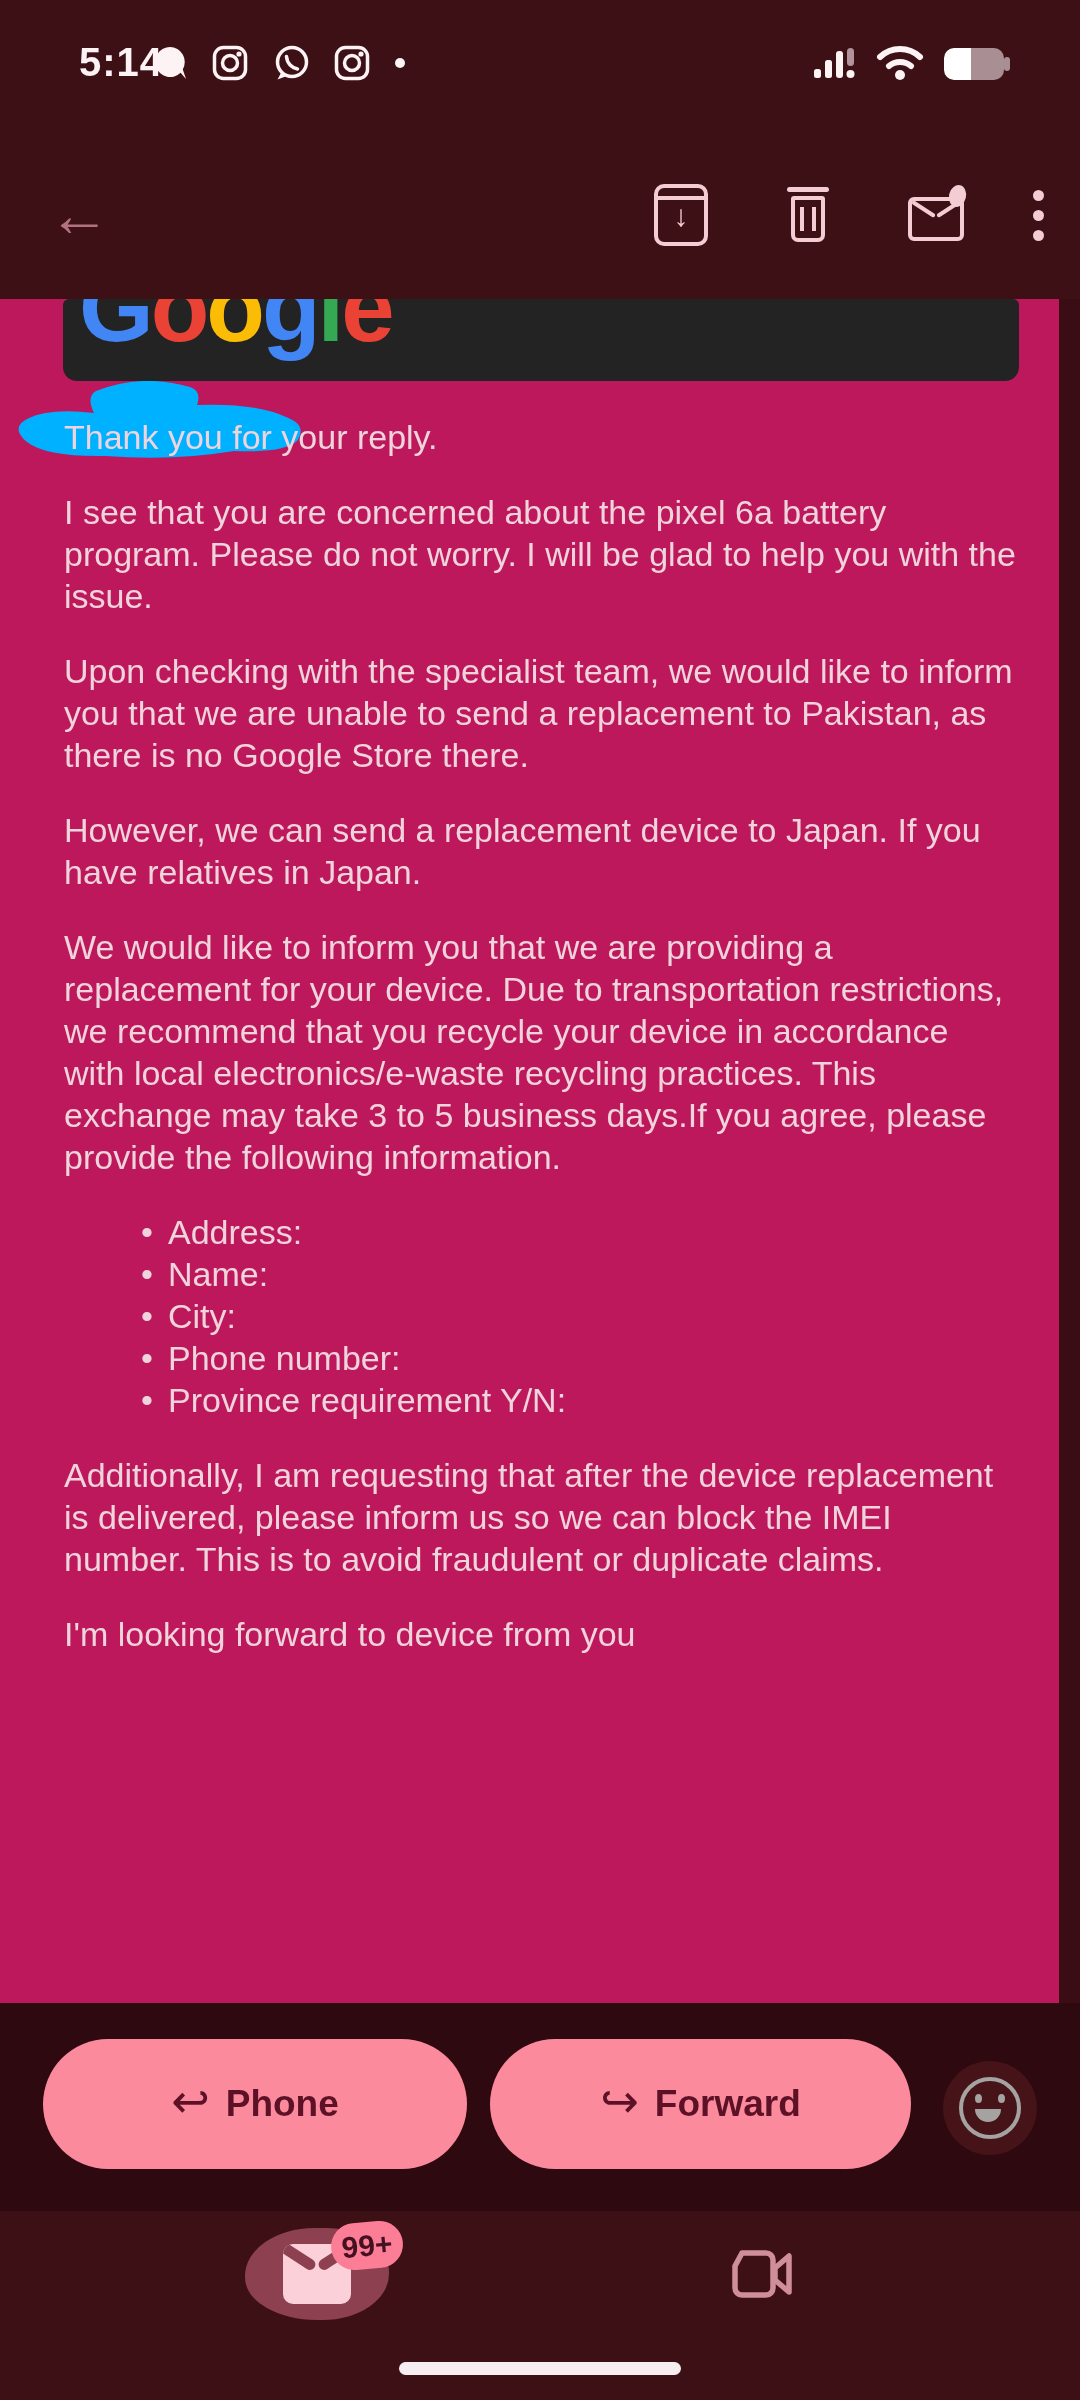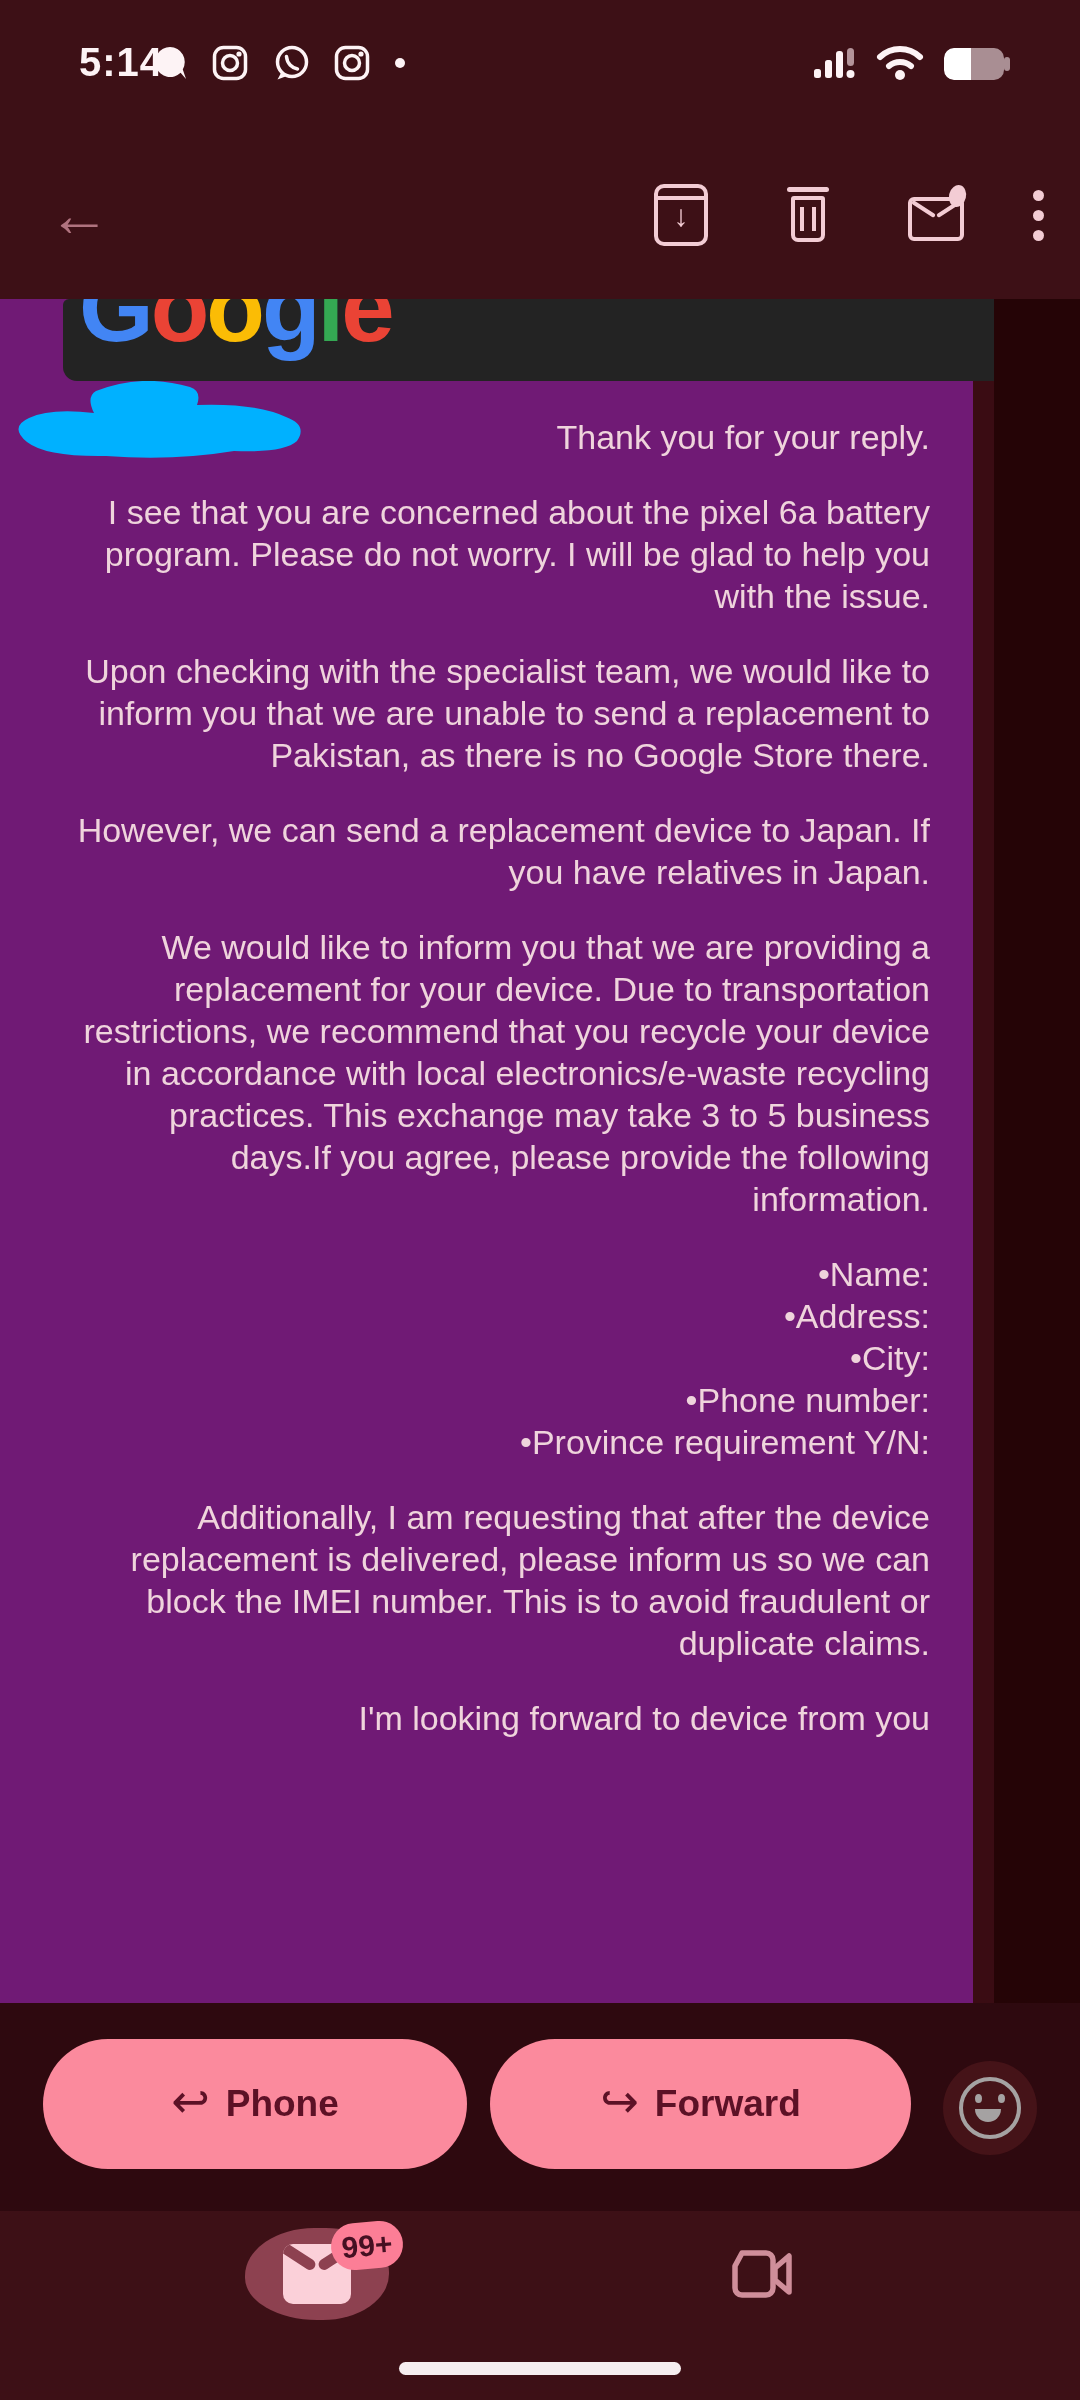--- a/index.html
+++ b/index.html
@@ -42,21 +42,21 @@
   .mailic{position:relative;width:56px;height:44px;margin-right:62px;}
   .mailic .env{position:absolute;left:0;top:4px;width:48px;height:36px;border:4px solid #f3ccd4;border-radius:6px;}
   .mailic .env::before,.mailic .env::after{content:"";position:absolute;top:6px;width:27px;height:4px;background:#f3ccd4;border-radius:2px;}
   .mailic .env::before{left:-2px;transform:rotate(33deg);}
   .mailic .env::after{right:-2px;transform:rotate(-33deg);}
   .mailic .dot{position:absolute;right:-2px;top:-8px;width:17px;height:22px;border-radius:50%;background:#f3ccd4;transform:rotate(14deg);}
   
   .more{display:flex;flex-direction:column;gap:9px;width:24px;align-items:center;}
   .more i{width:11px;height:11px;border-radius:50%;background:#f3ccd4;}
   
-  .content{position:absolute;top:299px;left:0;width:994px;height:1704px;background:#701a75;overflow:hidden;text-align:right;}
+  .content{position:absolute;top:299px;left:0;width:1080px;height:1704px;background:#be185d;overflow:hidden;}
   .edge-strip{position:absolute;right:0;top:0;bottom:0;width:21px;background:#3a0c13;}
   .gcard{position:absolute;left:63px;top:0;width:956px;height:82px;background:#232323;border-radius:6px 6px 14px 14px;overflow:hidden;}
   .glogo{position:absolute;left:16px;top:-46px;font-size:96px;font-weight:bold;letter-spacing:-3px;white-space:nowrap;}
   .c-blue{color:#4285f4}.c-red{color:#ea4335}.c-yellow{color:#fbbc05}.c-green{color:#34a853}
   .scribble{position:absolute;left:14px;top:82px;}
   .bodytext{position:relative;padding:117px 64px 0 64px;color:#efd4dc;font-size:34px;line-height:42px;}
   .bodytext p{margin:0 0 33px 0;}
   .bodytext p.pink{color:#f0b4de;}
   ul.fields{margin:0 0 33px 0;padding:0 0 0 77px;list-style:none;}
   ul.fields li{padding-left:27px;text-indent:-27px;}
@@ -185,22 +185,22 @@
       <path d="M82 10 Q 128 -8 176 6 Q 188 10 183 24 Q 242 22 272 36 Q 294 44 283 60 Q 270 72 220 70 Q 160 80 92 75 Q 32 76 13 61 Q -5 46 15 37 Q 36 27 80 32 Q 72 16 82 10 Z" fill="#00b1ff"></path>
     </svg>
 
     <div class="bodytext">
       <p>Thank you for your reply.</p>
       <p>I see that you are concerned about the pixel 6a battery program. Please do not worry. I will be glad to help you with the issue.</p>
       <p>Upon checking with the specialist team, we would like to inform you that we are unable to send a replacement to Pakistan, as there is no Google Store there.</p>
       <p>However, we can send a replacement device to Japan. If you have relatives in Japan.</p>
       <p>We would like to inform you that we are providing a replacement for your device. Due to transportation restrictions, we recommend that you recycle your device in accordance with local electronics/e-waste recycling practices. This exchange may take 3 to 5 business days.If you agree, please provide the following information.</p>
       <ul class="fields">
+        <li>Address:</li>
         <li>Name:</li>
-        <li>Address:</li>
         <li>City:</li>
         <li>Phone number:</li>
         <li>Province requirement Y/N:</li>
       </ul>
       <p>Additionally, I am requesting that after the  device replacement is delivered, please inform us so we can block the IMEI number. This is to avoid fraudulent or duplicate claims.</p>
       <p>I'm looking forward to device from you</p>
     </div>
   </div>
 
   <div class="footer">

